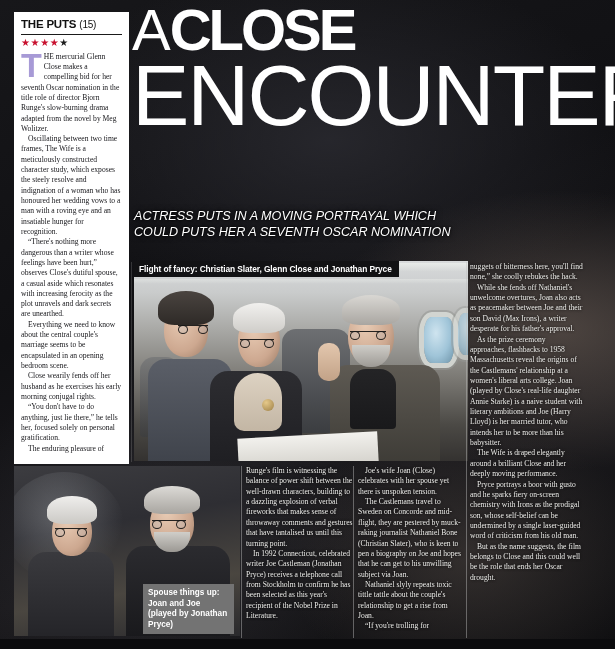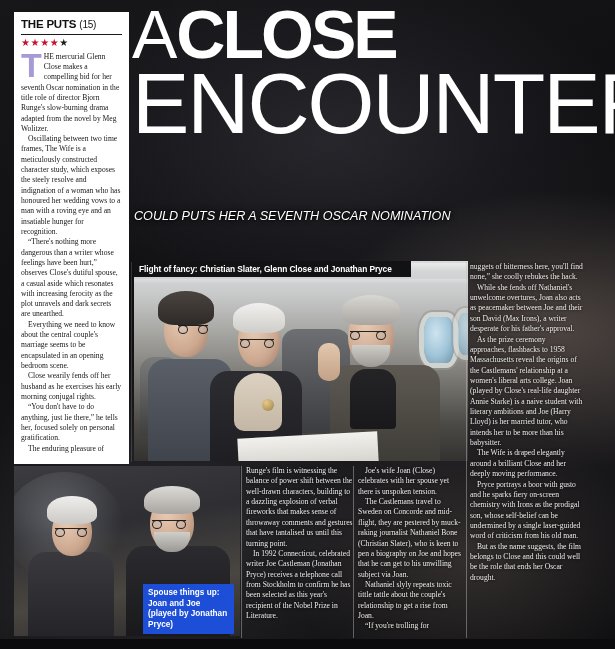--- a/index.html
+++ b/index.html
@@ -86,21 +86,21 @@
   #headline {
     position: absolute;
     left: 132px;
     top: 6px;
     width: 478px;
     color: #ffffff;
     font-family: "Liberation Sans", sans-serif;
     line-height: 0.84;
   }
   #headline-line1 {
-    font-size: 68px;
+    font-size: 58px;
     white-space: nowrap;
   }
   #hl-a { font-weight: normal; letter-spacing: -1px; }
   #hl-close { font-weight: bold; letter-spacing: -3px; }
   #headline-line2 {
     font-size: 86px;
     font-weight: normal;
     letter-spacing: -2px;
     margin-top: 4px;
     white-space: nowrap;
@@ -184,40 +184,40 @@
   #caption-main {
     position: absolute;
     left: 0px;
     top: 0px;
     background: #121214;
     color: #ffffff;
     font-family: "Liberation Sans", sans-serif;
     font-size: 8.4px;
     font-weight: bold;
     letter-spacing: -0.1px;
-    padding: 3px 19px 3px 5px;
+    padding: 3px 7px 3px 5px;
     white-space: nowrap;
     z-index: 5;
   }
   
   #photo-second {
     position: absolute;
     left: 14px;
     top: 466px;
     width: 226px;
     height: 170px;
     overflow: hidden;
     background: #2a2a2c;
   }
   #caption-second {
     position: absolute;
     left: 143px;
     top: 584px;
     width: 82px;
-    background: #1d4ed8;
+    background: #737373;
     color: #ffffff;
     font-family: "Liberation Sans", sans-serif;
     font-size: 8.2px;
     font-weight: bold;
     line-height: 1.28;
     padding: 4px 4px 4px 5px;
     z-index: 5;
   }
   
   .text-col {
@@ -260,20 +260,21 @@
   <div id="bg-texture"></div>
 
   <div id="headline">
     <div id="headline-line1">
       <span id="hl-a">A</span><span id="hl-close">CLOSE</span>
     </div>
     <div id="headline-line2">ENCOUNTER</div>
   </div>
 
   <div id="standfirst">
+    <div>ACTRESS PUTS IN A MOVING PORTRAYAL WHICH</div>
     <div>COULD PUTS HER A SEVENTH OSCAR NOMINATION</div>
   </div>
 
   <div id="review-panel">
     <div class="panel-inner">
       <div id="film-title-row">
         <span>THE PUTS</span>
         <span class="cert">(15)</span>
       </div>
       <div id="title-rule"></div>

